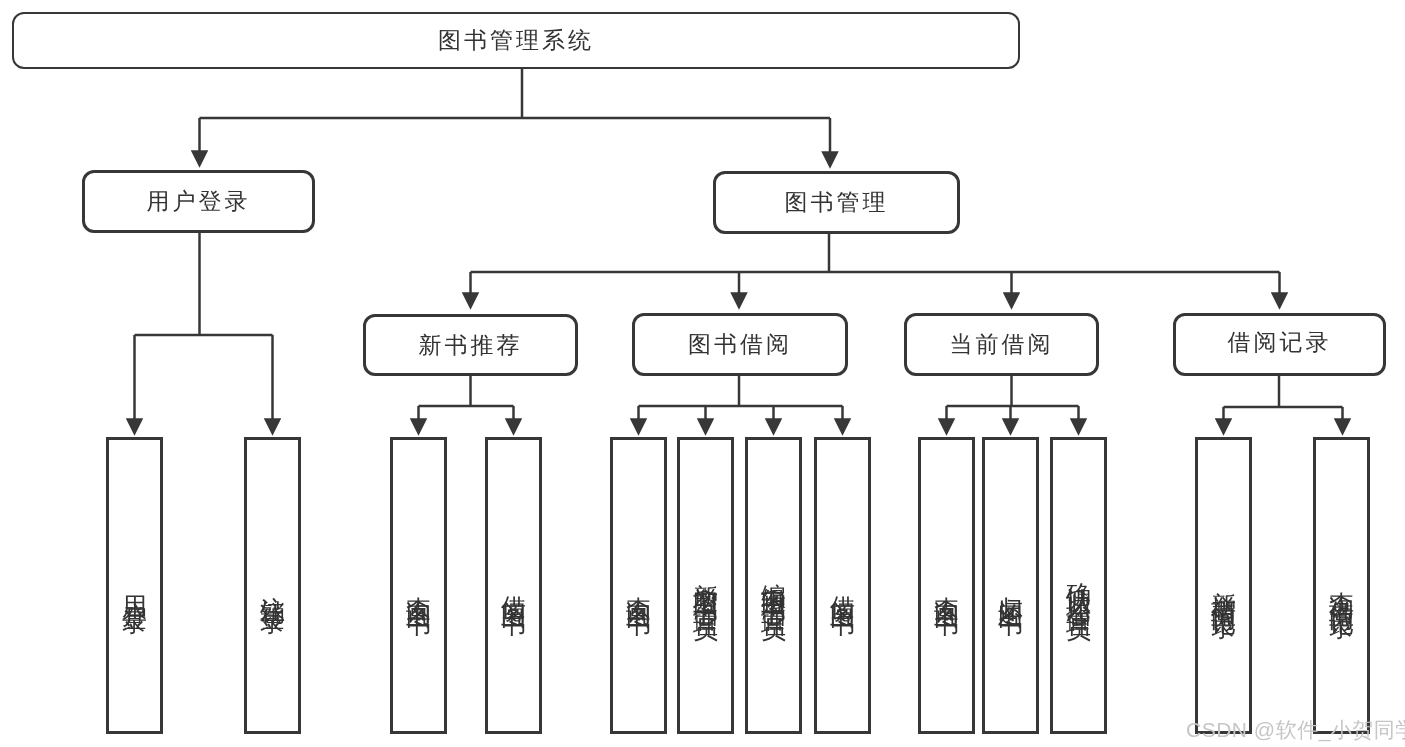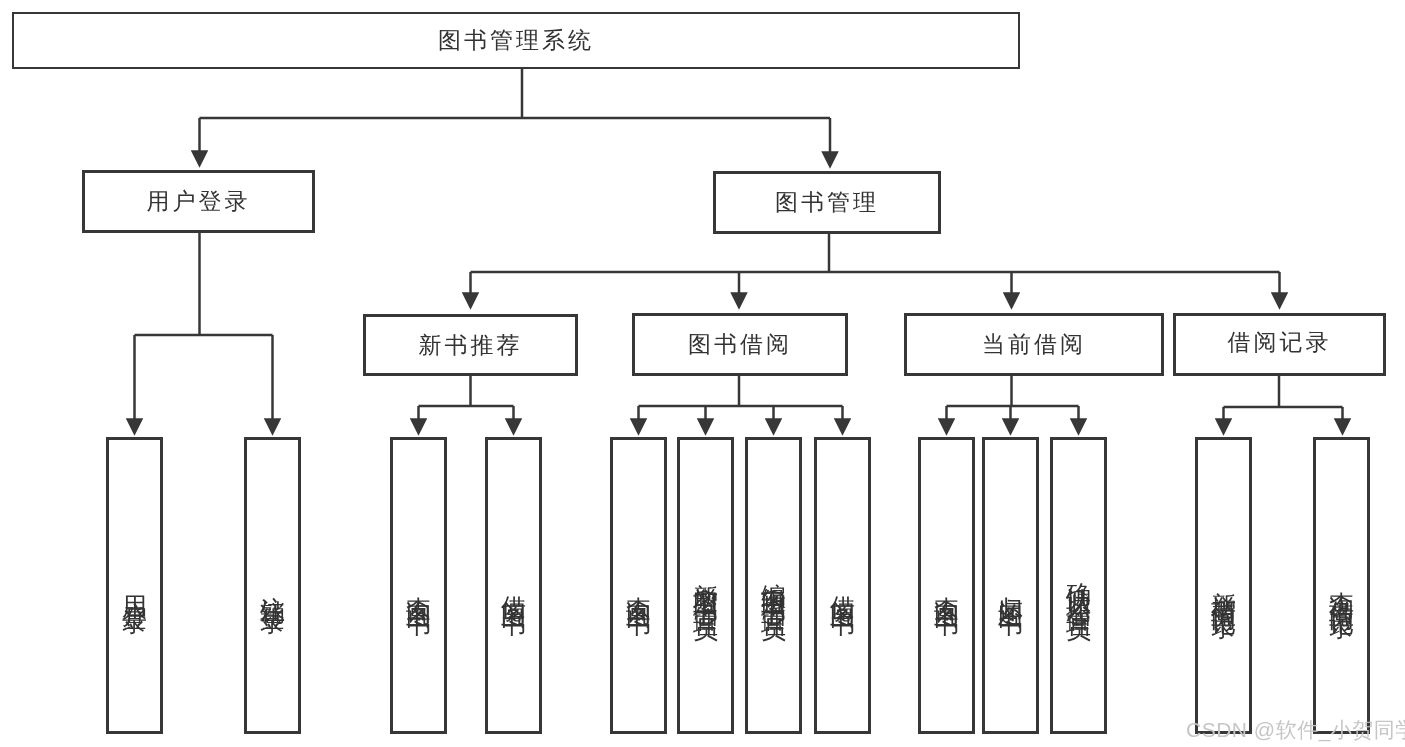--- a/index.html
+++ b/index.html
@@ -16,21 +16,21 @@
     box-sizing:border-box;
     background:#ffffff;
     border:3px solid #373737;
     color:#333333;
     display:flex;
     align-items:center;
     justify-content:center;
     z-index:2;
     text-align:center;
   }
-  .h-node{font-size:23px;letter-spacing:3px;line-height:1;}
+  .h-node{font-size:23px;letter-spacing:3px;line-height:1;border-radius:12px;}
   .root-node{border-width:2px;}
   .v-node{
     writing-mode:vertical-rl;
     text-orientation:mixed;
     font-size:25px;
     letter-spacing:5px;
     line-height:1;
     width:57px;height:297px;top:437px;
   }
   .watermark{
@@ -105,31 +105,31 @@
     </g>
   </svg>
 
   <div class="node h-node root-node" style="left:12px;top:12px;width:1008px;height:57px;">
     <span>图书管理系统</span>
   </div>
 
   <div class="node h-node" style="left:82px;top:170px;width:233px;height:63px;">
     <span>用户登录</span>
   </div>
-  <div class="node h-node" style="left:713px;top:171px;width:228px;height:63px;">
+  <div class="node h-node" style="left:713px;top:171px;width:247px;height:63px;">
     <span>图书管理</span>
   </div>
 
   <div class="node h-node" style="left:632px;top:313px;width:216px;height:63px;">
     <span>图书借阅</span>
   </div>
   <div class="node h-node" style="left:363px;top:314px;width:215px;height:62px;">
     <span>新书推荐</span>
   </div>
-  <div class="node h-node" style="left:904px;top:313px;width:260px;height:63px;">
+  <div class="node h-node" style="left:904px;top:313px;width:195px;height:63px;">
     <span>当前借阅</span>
   </div>
   <div class="node h-node" style="left:1173px;top:313px;width:213px;height:63px;font-family:Liberation Mono, monospace;">
     <span>借阅记录</span>
   </div>
 
   <div class="node v-node" style="left:106px;">
     <span>用户登录</span>
   </div>
   <div class="node v-node" style="left:244px;">

